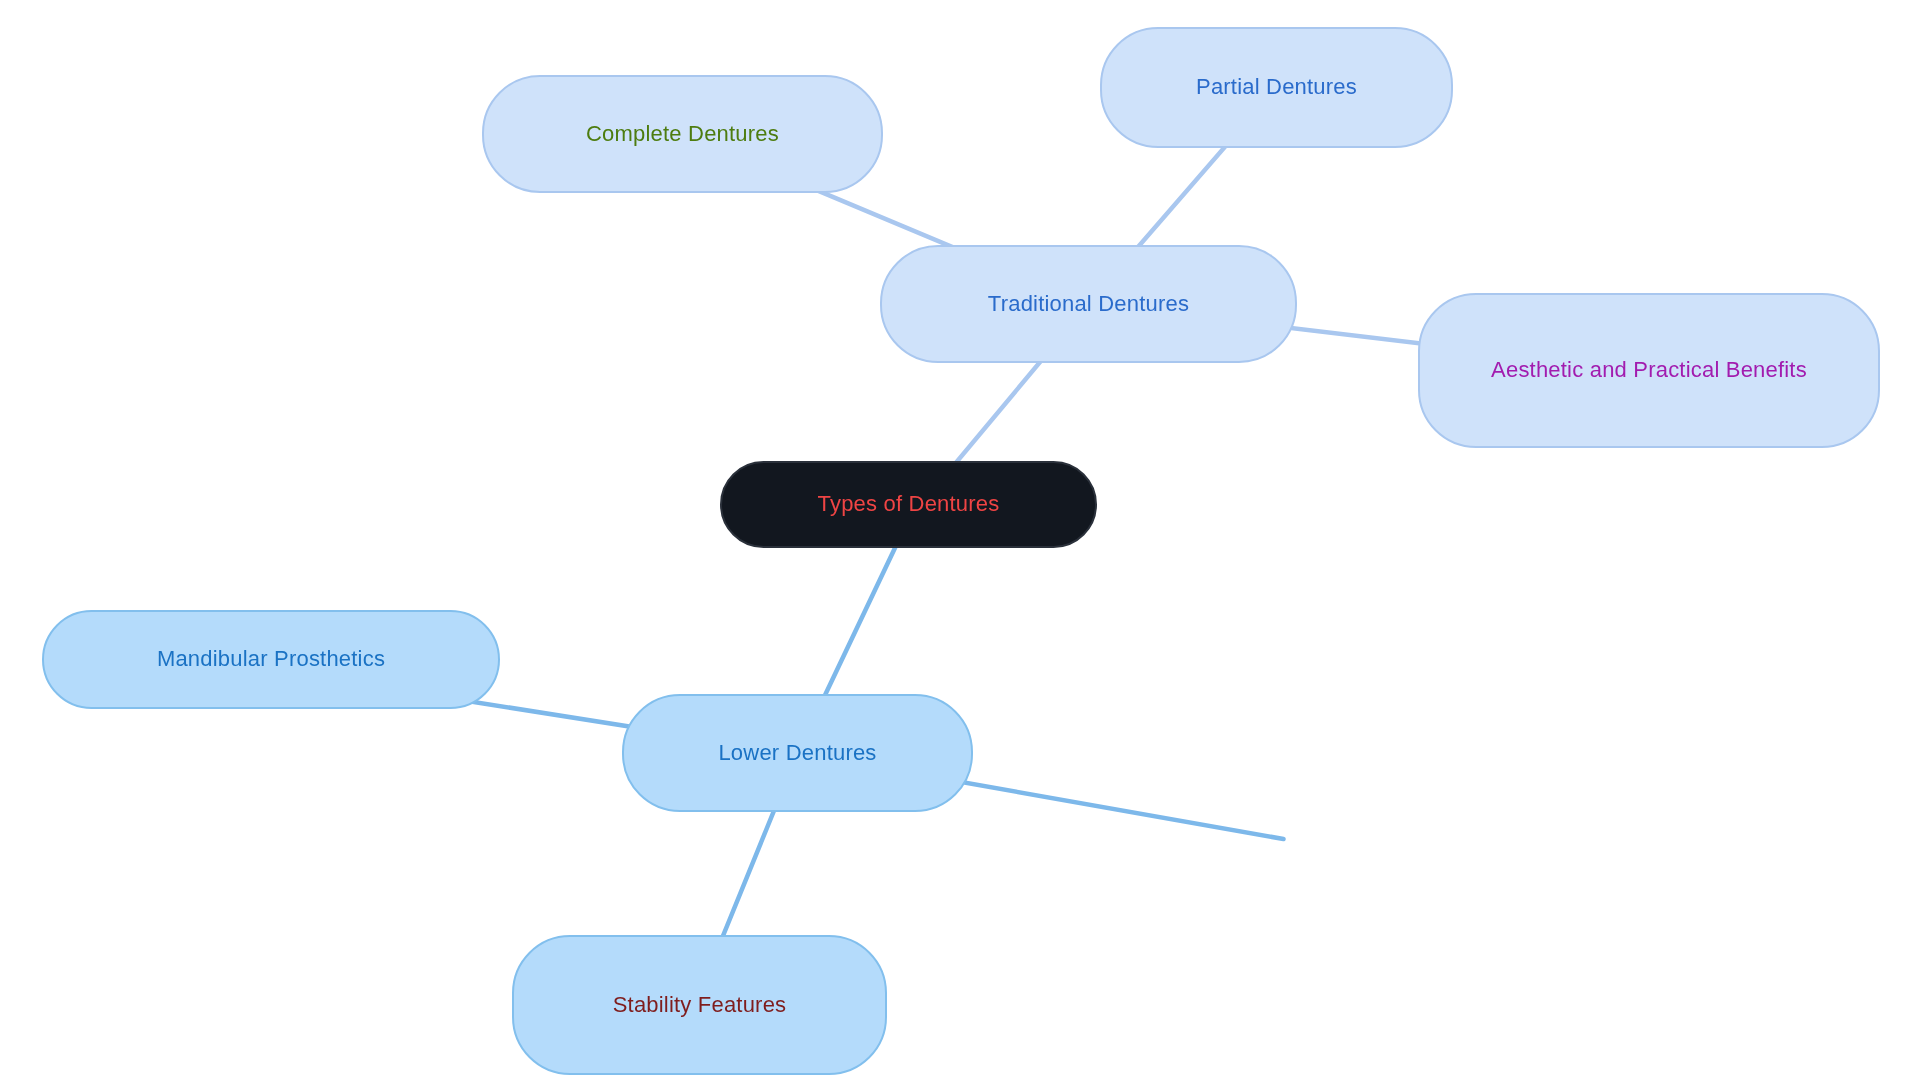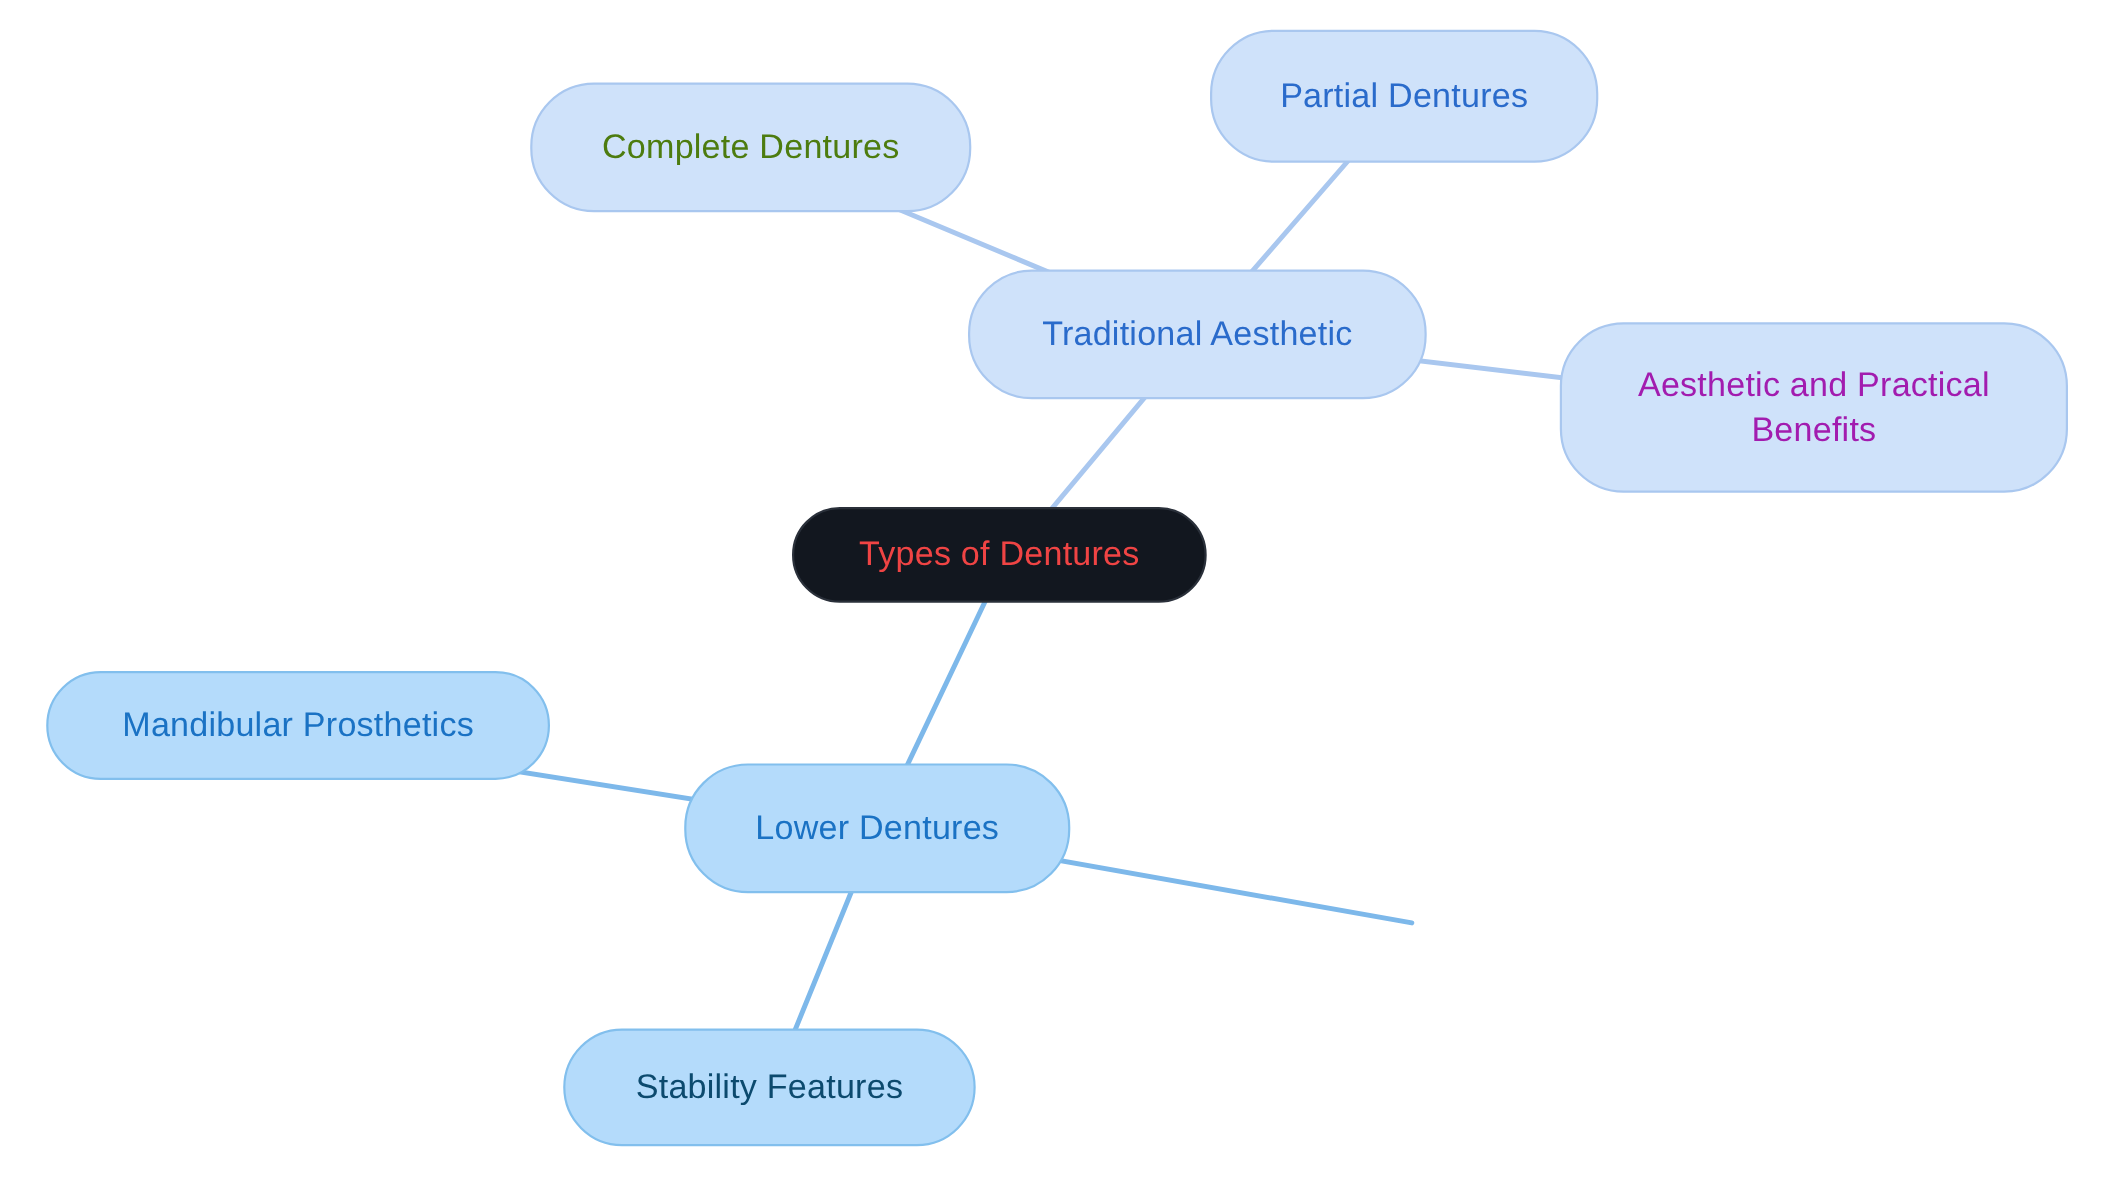--- a/index.html
+++ b/index.html
@@ -25,21 +25,21 @@
   }
   .node {
     position: absolute;
     box-sizing: border-box;
     border-radius: 58px;
     display: flex;
     align-items: center;
     justify-content: center;
     text-align: center;
     padding: 6px 22px;
-    font-size: 31px;
+    font-size: 22px;
     line-height: 1.3;
     letter-spacing: 0.2px;
     cursor: pointer;
     user-select: none;
   }
   .node .label {
     display: block;
   }
 </style>
 </head>
@@ -54,33 +54,33 @@
       <line x1="908.5" y1="519.5" x2="797.5" y2="753" stroke="#7db8ea" stroke-width="4.5" stroke-linecap="round"></line>
       <line x1="797.5" y1="753" x2="271" y2="670" stroke="#7db8ea" stroke-width="4.5" stroke-linecap="round"></line>
       <line x1="797.5" y1="753" x2="1283.5" y2="839" stroke="#7db8ea" stroke-width="4.5" stroke-linecap="round"></line>
       <line x1="797.5" y1="753" x2="699.5" y2="993.5" stroke="#7db8ea" stroke-width="4.5" stroke-linecap="round"></line>
     </svg>
 
 <div class="node" style="left: 720px; top: 461px; width: 377px; height: 87px; background: rgb(18, 23, 31); border: 2.5px solid rgb(42, 48, 58); color: #ef4444;">
       <span class="label">Types of Dentures</span>
     </div>
     <div class="node" style="left: 880px; top: 245px; width: 417px; height: 118px; background: rgb(207, 226, 250); border: 2.5px solid rgb(169, 199, 239); color: rgb(42, 107, 203);">
-      <span class="label">Traditional Aesthetic</span>
+      <span class="label">Traditional Dentures</span>
     </div>
     <div class="node" style="left: 482px; top: 75px; width: 401px; height: 118px; background: rgb(207, 226, 250); border: 2.5px solid rgb(169, 199, 239); color: #4d7c0f;">
       <span class="label">Complete Dentures</span>
     </div>
     <div class="node" style="left: 1100px; top: 27px; width: 353px; height: 121px; background: rgb(207, 226, 250); border: 2.5px solid rgb(169, 199, 239); color: rgb(42, 107, 203);">
       <span class="label">Partial Dentures</span>
     </div>
     <div class="node" style="left: 1418px; top: 293px; width: 462px; height: 155px; background: rgb(207, 226, 250); border: 2.5px solid rgb(169, 199, 239); color: #a21caf;">
       <span class="label">Aesthetic and Practical Benefits</span>
     </div>
     <div class="node" style="left: 622px; top: 694px; width: 351px; height: 118px; background: rgb(180, 219, 251); border: 2.5px solid rgb(130, 191, 237); color: rgb(26, 114, 196); align-items: center;">
       <span class="label">Lower Dentures</span>
     </div>
     <div class="node" style="left: 42px; top: 610px; width: 458px; height: 99px; background: rgb(180, 219, 251); border: 2.5px solid rgb(130, 191, 237); color: rgb(26, 114, 196);">
       <span class="label">Mandibular Prosthetics</span>
     </div>
-    <div class="node" style="left: 512px; top: 935px; width: 375px; height: 107px; background: rgb(180, 219, 251); border: 2.5px solid rgb(130, 191, 237); color: #0c4a6e;">
+    <div class="node" style="left: 512px; top: 935px; width: 375px; height: 140px; background: rgb(180, 219, 251); border: 2.5px solid rgb(130, 191, 237); color: #7f1d1d;">
       <span class="label">Stability Features</span>
     </div>
   </div>
 
 </body></html>

